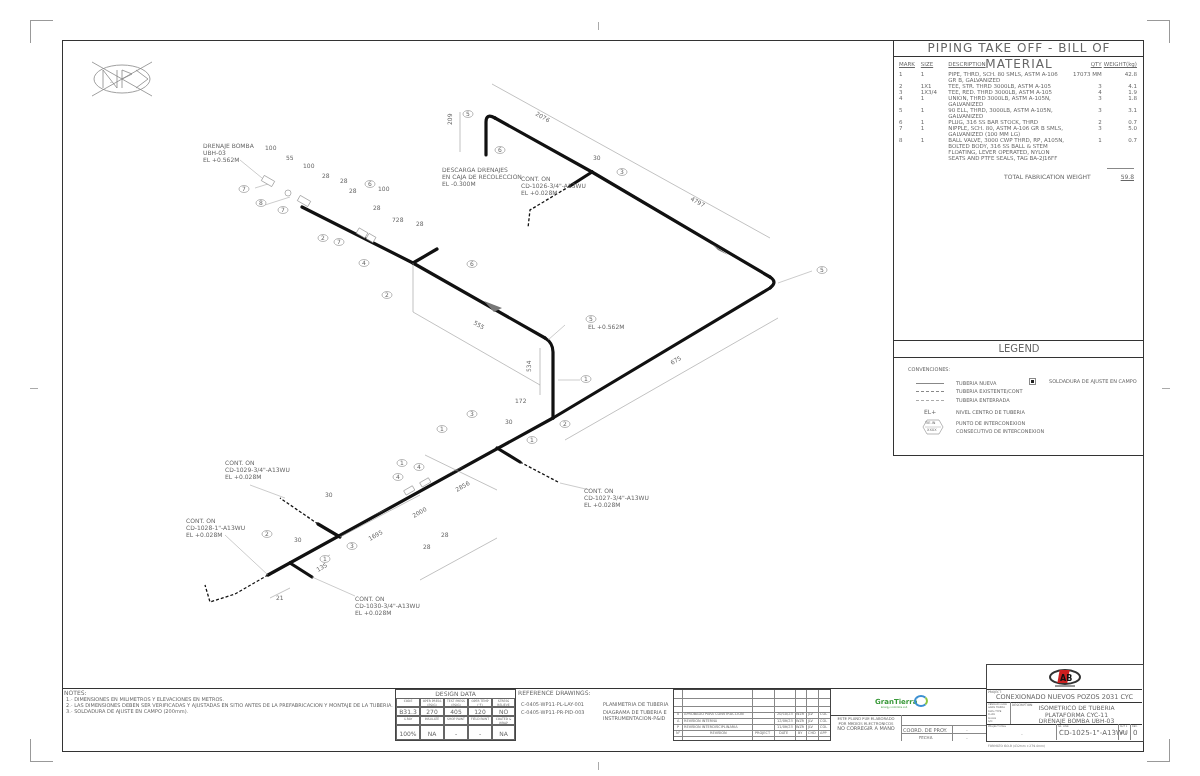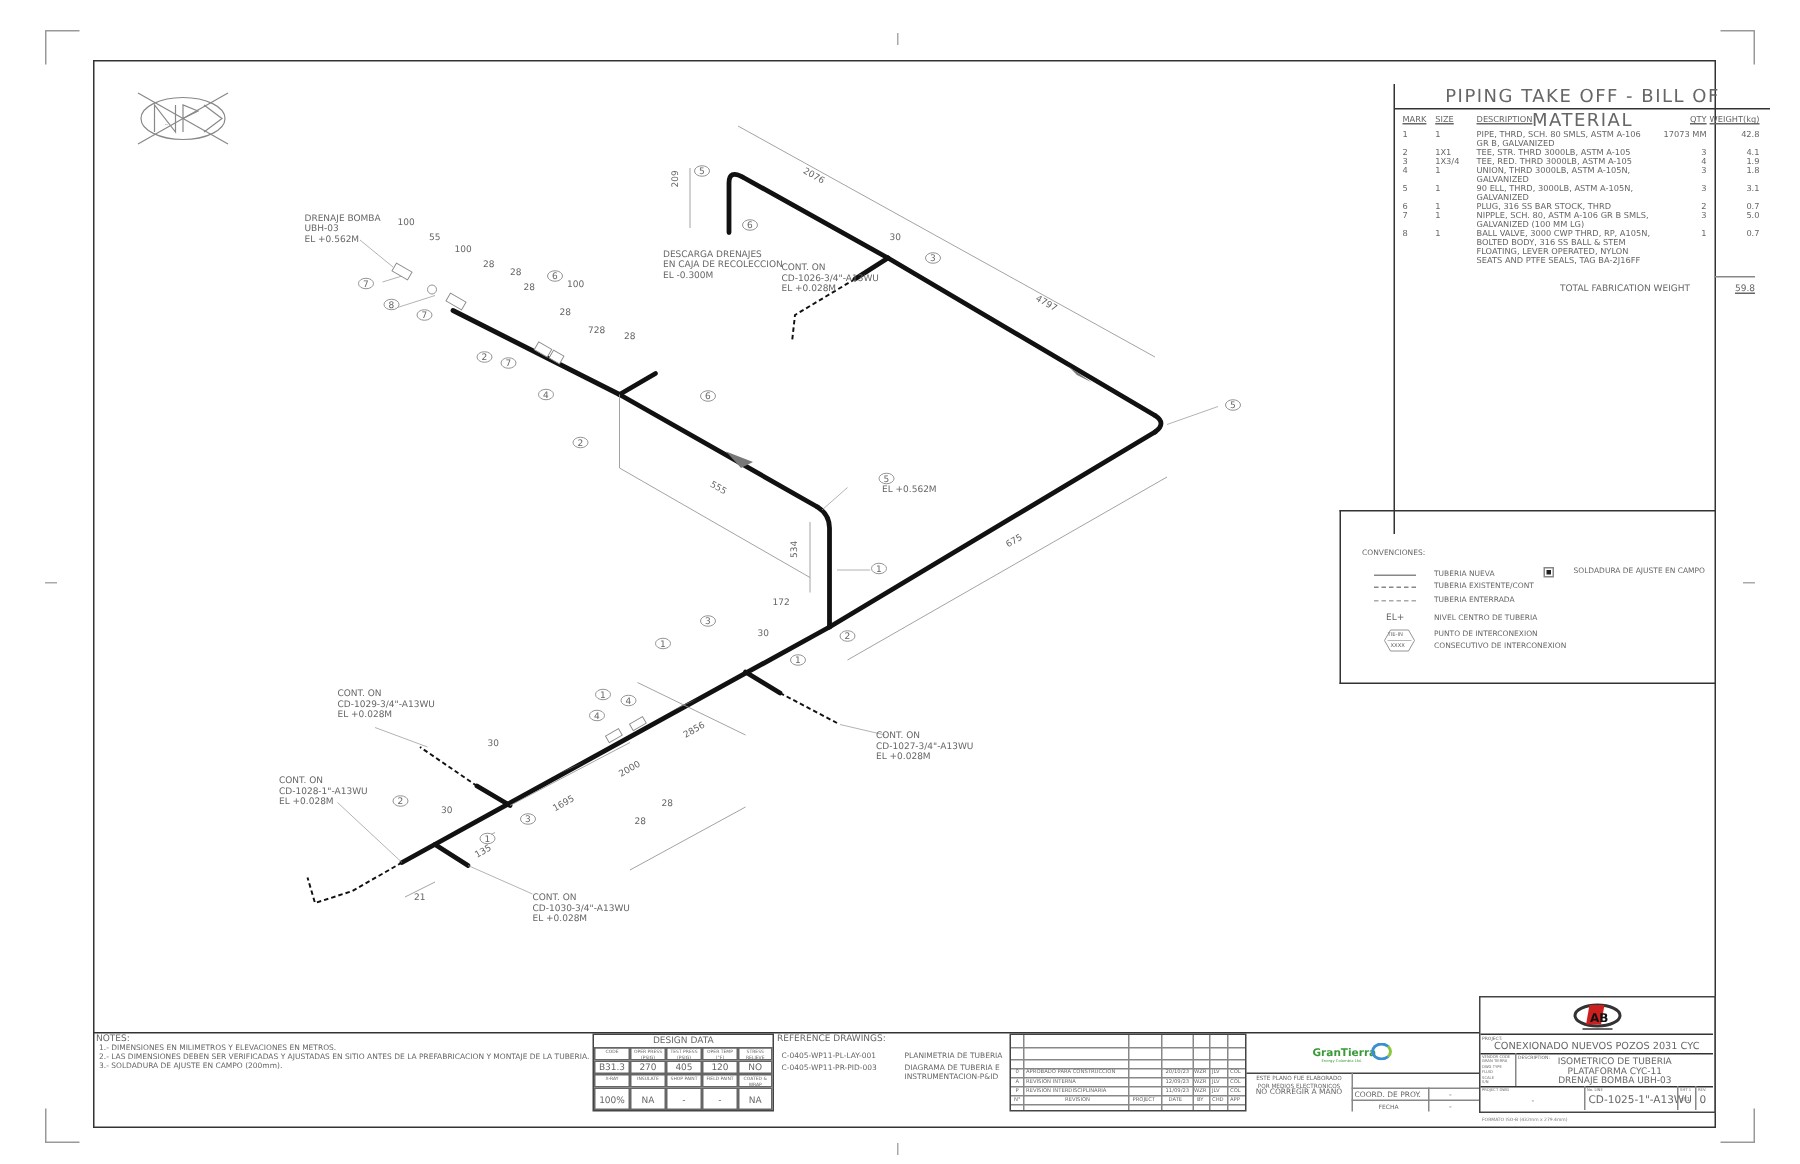--- a/index.html
+++ b/index.html
@@ -4,21 +4,21 @@
 <style>
   html,body{margin:0;padding:0;background:#ffffff;}
   body{width:1200px;height:776px;position:relative;overflow:hidden;font-family:"DejaVu Sans",sans-serif;color:#555;}
   .sheet{position:absolute;left:62px;top:40px;width:1082px;height:712px;border:1.5px solid #333;box-sizing:border-box;}
   .corner{position:absolute;border-color:#999;border-style:solid;width:22px;height:22px;}
   .abs{position:absolute;}
   .t{font-size:6px;color:#666;line-height:7px;white-space:nowrap;}
   .tl{font-size:5px;color:#666;line-height:6px;white-space:nowrap;}
   svg text{font-family:"DejaVu Sans",sans-serif;fill:#666;}
   
-  .bom{position:absolute;left:893px;top:56px;width:251px;height:300px;border-left:1.5px solid #333;box-sizing:border-box;margin-left:36px;}
+  .bom{position:absolute;left:893px;top:40px;width:251px;height:300px;border-left:1.5px solid #333;box-sizing:border-box;}
   .bom-title{height:16px;border-bottom:1.5px solid #333;font-size:12px;letter-spacing:1px;text-align:center;line-height:16px;color:#666;}
   .bom table{border-collapse:collapse;margin:4px 0 0 4px;width:240px;}
   .bom td,.bom th{font-size:5.5px;color:#666;vertical-align:top;padding:0 1px;line-height:6px;font-weight:normal;text-align:left;}
   .bom th{text-decoration:underline;padding-bottom:4px;}
   .legend{position:absolute;left:893px;top:340px;width:251px;height:116px;border:1.5px solid #333;border-right:none;box-sizing:border-box;}
   .legend-title{height:16px;border-bottom:1.5px solid #333;font-size:10px;text-align:center;line-height:16px;color:#666;}
   .tb{position:absolute;border:1px solid #444;box-sizing:border-box;}
   .cell{position:absolute;border:0.5px solid #666;box-sizing:border-box;font-size:5px;color:#666;text-align:center;overflow:hidden;}
 </style>
 </head>
@@ -311,20 +311,21 @@
           <td style="text-align:right">0.7</td>
         </tr>
   </tbody>
     </table>
   <div class="abs" style="left:213px;top:128px;width:27px;height:0;border-top:0.5px solid #888;"></div>
   <div class="abs t" style="left:110px;top:133px;">TOTAL FABRICATION WEIGHT</div>
   <div class="abs t" style="left:214px;top:133px;width:26px;text-align:right;text-decoration:underline;">59.8</div>
 </div>
 
 <div class="legend">
+  <div class="legend-title">LEGEND</div>
   <div class="abs tl" style="left:14px;top:25px;">CONVENCIONES:</div>
   <div class="abs" style="left:22px;top:42px;width:28px;border-top:1px solid #888;"></div>
   <div class="abs tl" style="left:62px;top:39px;">TUBERIA NUEVA</div>
   <div class="abs" style="left:22px;top:50px;width:28px;border-top:1px dashed #888;"></div>
   <div class="abs tl" style="left:62px;top:47px;">TUBERIA EXISTENTE/CONT</div>
   <div class="abs" style="left:22px;top:59px;width:28px;border-top:1px dashed #aaa;"></div>
   <div class="abs tl" style="left:62px;top:56px;">TUBERIA ENTERRADA</div>
   <div class="abs tl" style="left:30px;top:68px;font-size:6px;">EL+</div>
   <div class="abs tl" style="left:62px;top:68px;">NIVEL CENTRO DE TUBERIA</div>
   <svg class="abs" style="left:28px;top:78px;" width="22" height="16">

